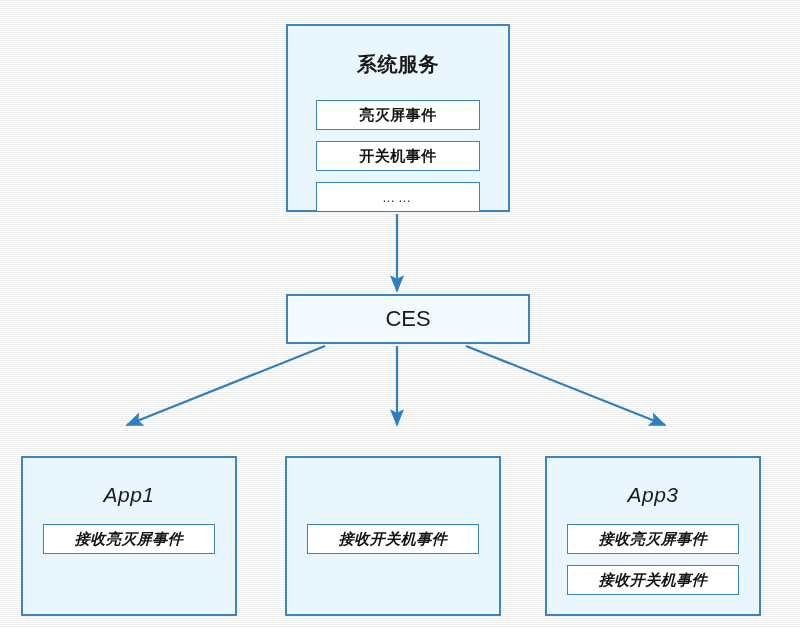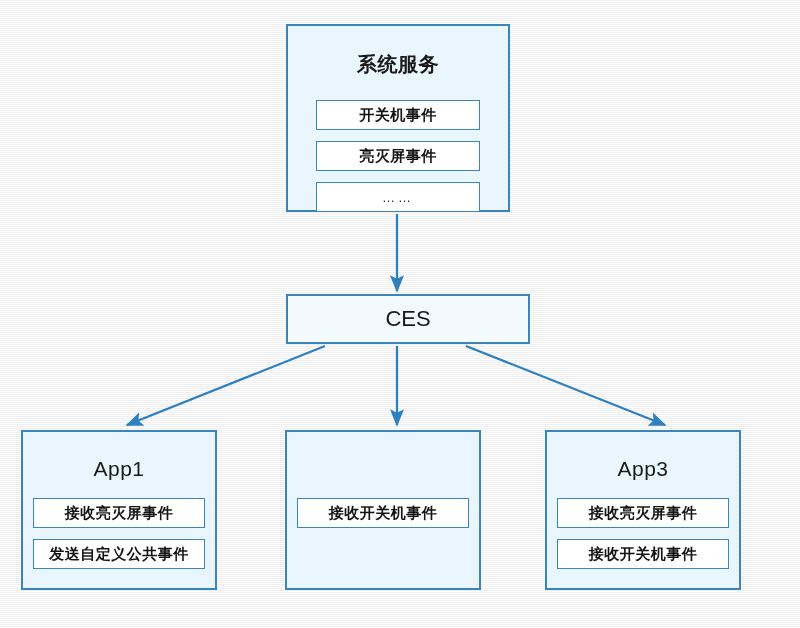--- a/index.html
+++ b/index.html
@@ -102,21 +102,21 @@
   #node-system-service {
     left: 286px; top: 24px; width: 224px; height: 188px;
   }
   #node-system-service .node-title { top: 28px; }
   #node-system-service .chip-list { top: 74px; }
 
   #node-ces {
     left: 286px; top: 294px; width: 244px; height: 50px;
   }
 
-  .app-node { top: 430px; width: 196px; height: 160px; }
+  .app-node { top: 456px; width: 216px; height: 160px; font-style: italic; }
   #node-app1 { left: 21px; }
   #node-app2 { left: 285px; }
   #node-app3 { left: 545px; }
   .app-node .node-title { top: 26px; }
   .app-node .chip-list { top: 66px; border-radius: 24px; }
 </style>
 </head>
 <body>
 
 <div id="canvas"></div>
@@ -133,35 +133,34 @@
   <line x1="325" y1="346" x2="127" y2="425" stroke="#2e7fc0" stroke-width="2.2" marker-end="url(#arrowhead)"></line>
 
   <line x1="397" y1="346" x2="397" y2="425" stroke="#2e7fc0" stroke-width="2.2" marker-end="url(#arrowhead)"></line>
 
   <line x1="466" y1="346" x2="665" y2="425" stroke="#2e7fc0" stroke-width="2.2" marker-end="url(#arrowhead)"></line>
 </svg>
 
 <div class="node" id="node-system-service">
   <div class="node-title cn">系统服务</div>
   <div class="chip-list">
+    <div class="chip">亮灭屏事件</div>
     <div class="chip">开关机事件</div>
-    <div class="chip">亮灭屏事件</div>
     <div class="chip dots">……</div>
   </div>
 </div>
 
 <div class="node plain" id="node-ces">
   <div class="ces-title">CES</div>
 </div>
 
 <div class="node app-node" id="node-app1">
   <div class="node-title">App1</div>
   <div class="chip-list">
     <div class="chip wide">接收亮灭屏事件</div>
-    <div class="chip wide">发送自定义公共事件</div>
   </div>
 </div>
 
 <div class="node app-node" id="node-app2">
   <div class="chip-list">
     <div class="chip wide">接收开关机事件</div>
   </div>
 </div>
 
 <div class="node app-node" id="node-app3">

